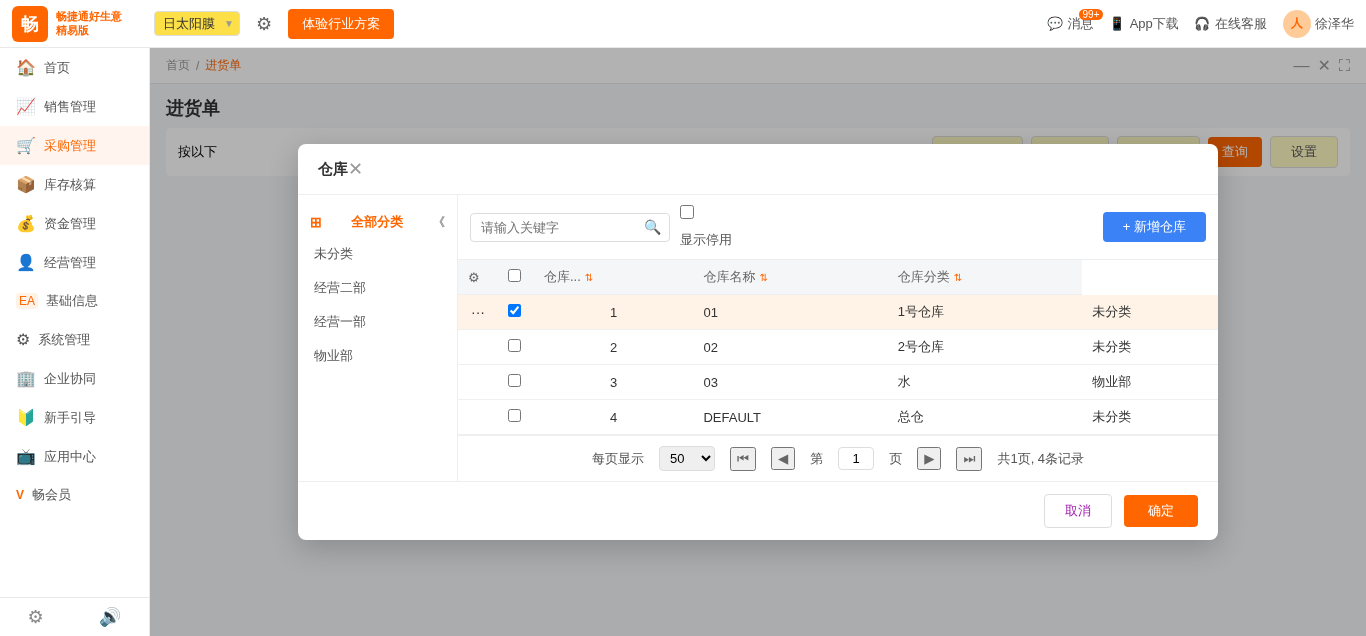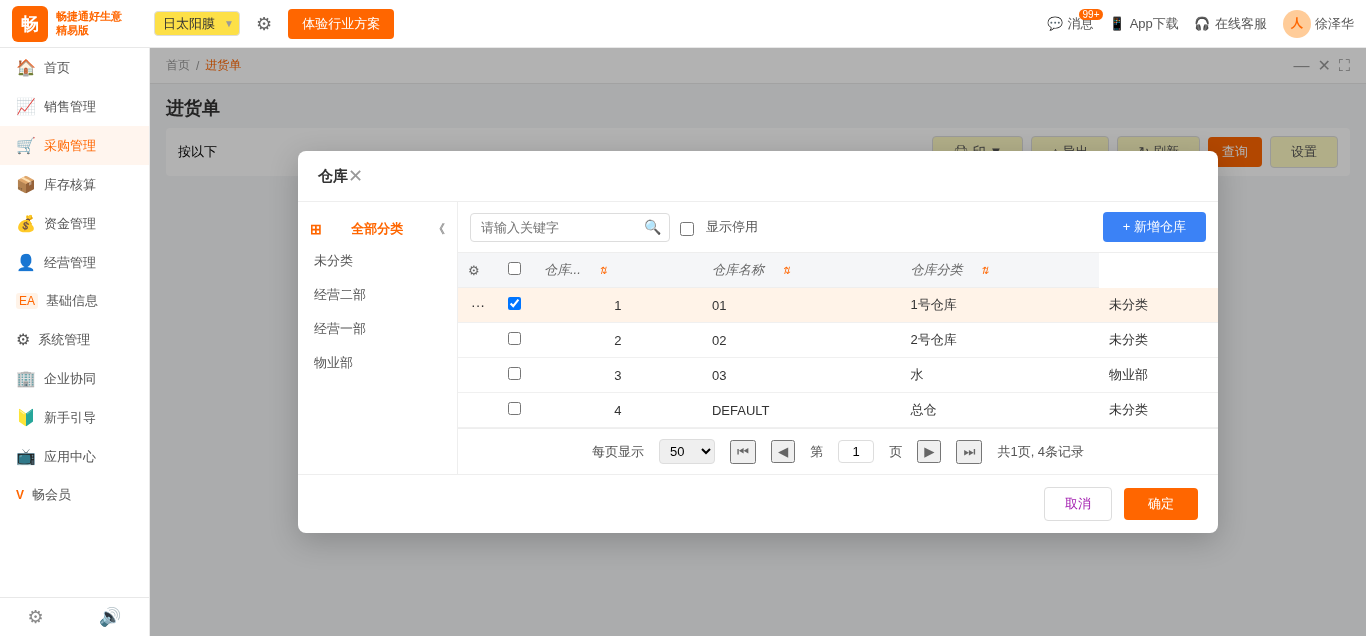--- a/index.html
+++ b/index.html
@@ -199,21 +199,21 @@
     .search-input {
       border: 1px solid #ddd;
       border-radius: 4px;
       padding: 6px 30px 6px 10px;
       font-size: 13px;
       width: 200px;
       outline: none;
       color: #333;
     }
     .search-icon { position: absolute; right: 8px; color: #aaa; font-size: 14px; cursor: pointer; }
-    .show-disabled { display: flex; align-items: flex-end; gap: 12px; font-size: 13px; color: #555; }
+    .show-disabled { display: flex; align-items: flex-start; gap: 12px; font-size: 13px; color: #555; flex-direction: column; }
     .checkbox { width: 14px; height: 14px; }
     .btn-add {
       margin-left: auto;
       background: #3b82f6;
       color: #fff;
       border: none;
       border-radius: 4px;
       padding: 6px 20px;
       font-size: 13px;
       cursor: pointer;
@@ -230,21 +230,21 @@
       font-weight: normal;
     }
     .data-table td {
       padding: 8px 10px;
       border-bottom: 1px solid #f0f0f0;
       color: #333;
     }
     .data-table tr.selected td { background: #fff3e8; }
     .row-num { color: #999; text-align: center; }
     .gear-cell { text-align: center; color: #bbb; font-size: 14px; }
-    .th-sort { display: flex; align-items: center; gap: 18px; font-style: italic; }
+    .th-sort { display: flex; align-items: center; gap: 4px; }
     .sort-icon { color: #f60; font-size: 10px; }
 
     
     .pagination {
       display: flex;
       align-items: center;
       justify-content: center;
       padding: 10px;
       gap: 15px;
       border-top: 1px solid #eee;

